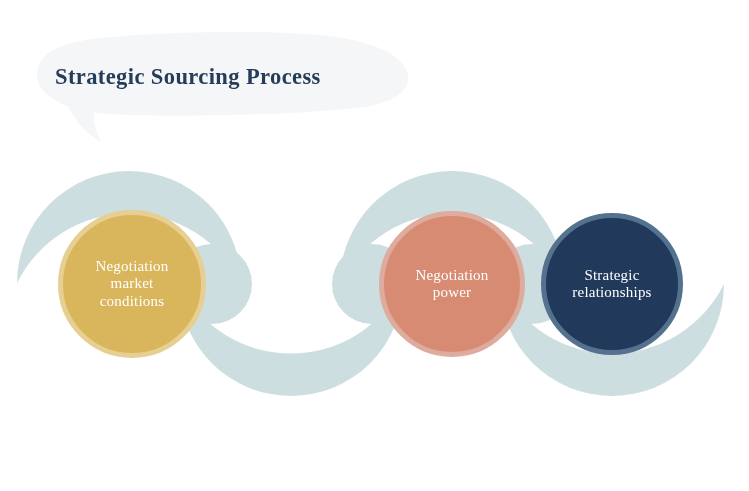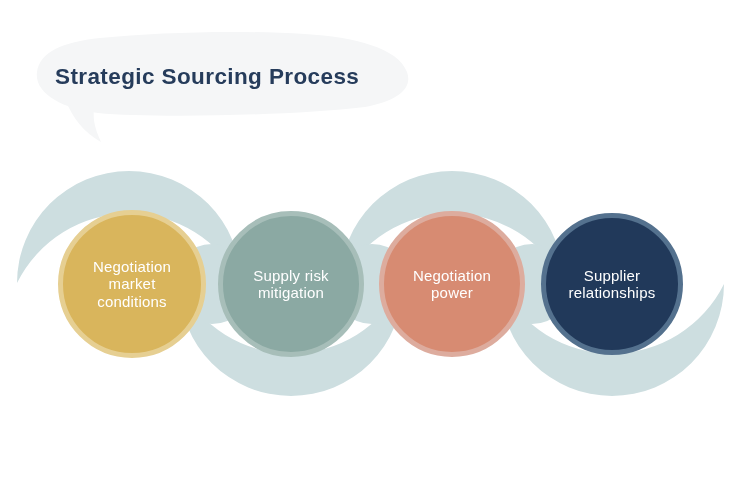--- a/index.html
+++ b/index.html
@@ -1,19 +1,19 @@
 <!DOCTYPE html>
 <html style="--band: #cddee0; --bubble: #f5f6f7; --title: #263c5b; --label: #ffffff;"><head>
 <meta charset="utf-8">
 <style>
   html,body { margin:0; padding:0; background:#fff; }
   .canvas {
     position:relative; width:749px; height:491px; overflow:hidden;
     background:#ffffff;
-    font-family:Liberation Sans, sans-serif;
+    font-family:Liberation Serif, serif;
     border-radius:21px;
   }
   svg.layer { position:absolute; left:0; top:0; width:749px; height:491px; display:block; }
   .wave-segment, .crossing-filler { fill:var(--band,#cddee0); }
   .bubble-body, .bubble-tail { fill:var(--bubble,#f5f6f7); }
   .diagram-title {
     position:absolute; left:55px; top:64px;
     font-size:22.5px; font-weight:700; letter-spacing:0.4px;
     color:var(--title,#263c5b); white-space:nowrap;
   }
@@ -54,26 +54,22 @@
     <circle class="crossing-filler" cx="532" cy="284" r="40"></circle>
   </svg>
 
   <div class="diagram-title">Strategic Sourcing Process</div>
 
   <div class="node n1" style="background: rgb(217, 181, 92); border-color: rgb(230, 207, 146);">
     <div class="node-label">Negotiation
 market
 conditions</div>
   </div>
-  <div class="node n2" style="background: rgb(139, 169, 163); border-color: rgb(167, 190, 185);">
-    <div class="node-label">Supply risk
-mitigation</div>
-  </div>
   <div class="node n3" style="background: rgb(215, 139, 114); border-color: rgb(221, 172, 158);">
     <div class="node-label">Negotiation
 power</div>
   </div>
   <div class="node n4" style="background: rgb(33, 57, 90); border-color: rgb(84, 113, 142);">
-    <div class="node-label">Supplier
+    <div class="node-label">Strategic
 relationships</div>
   </div>
 
 </div>
 
 </body></html>

